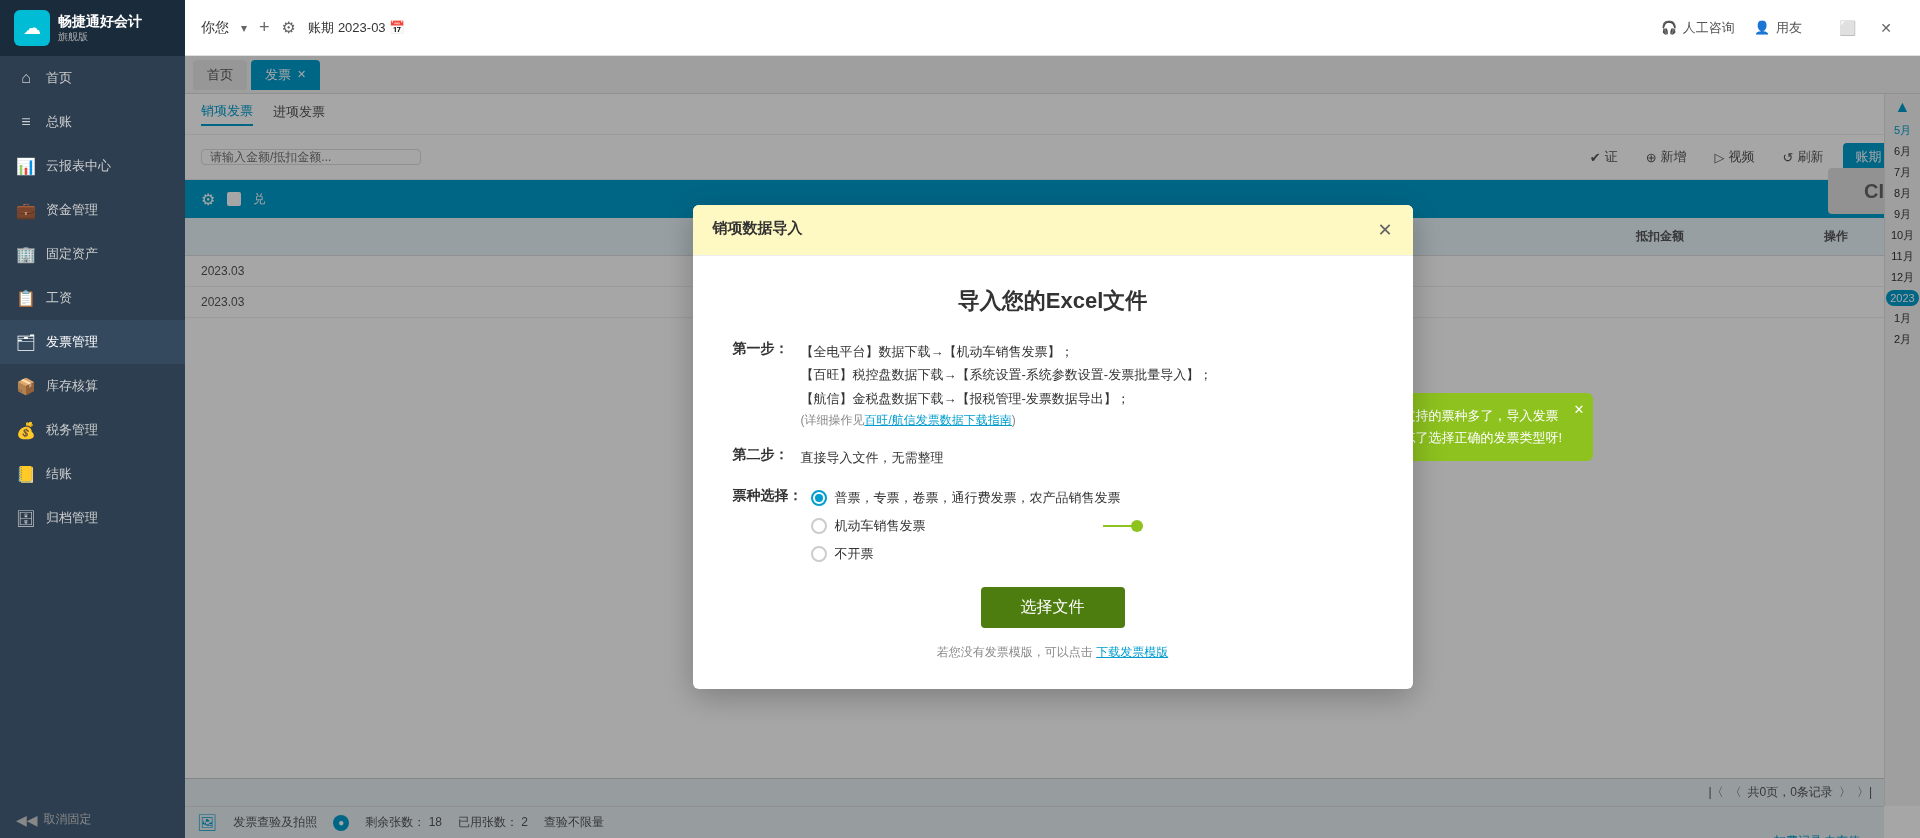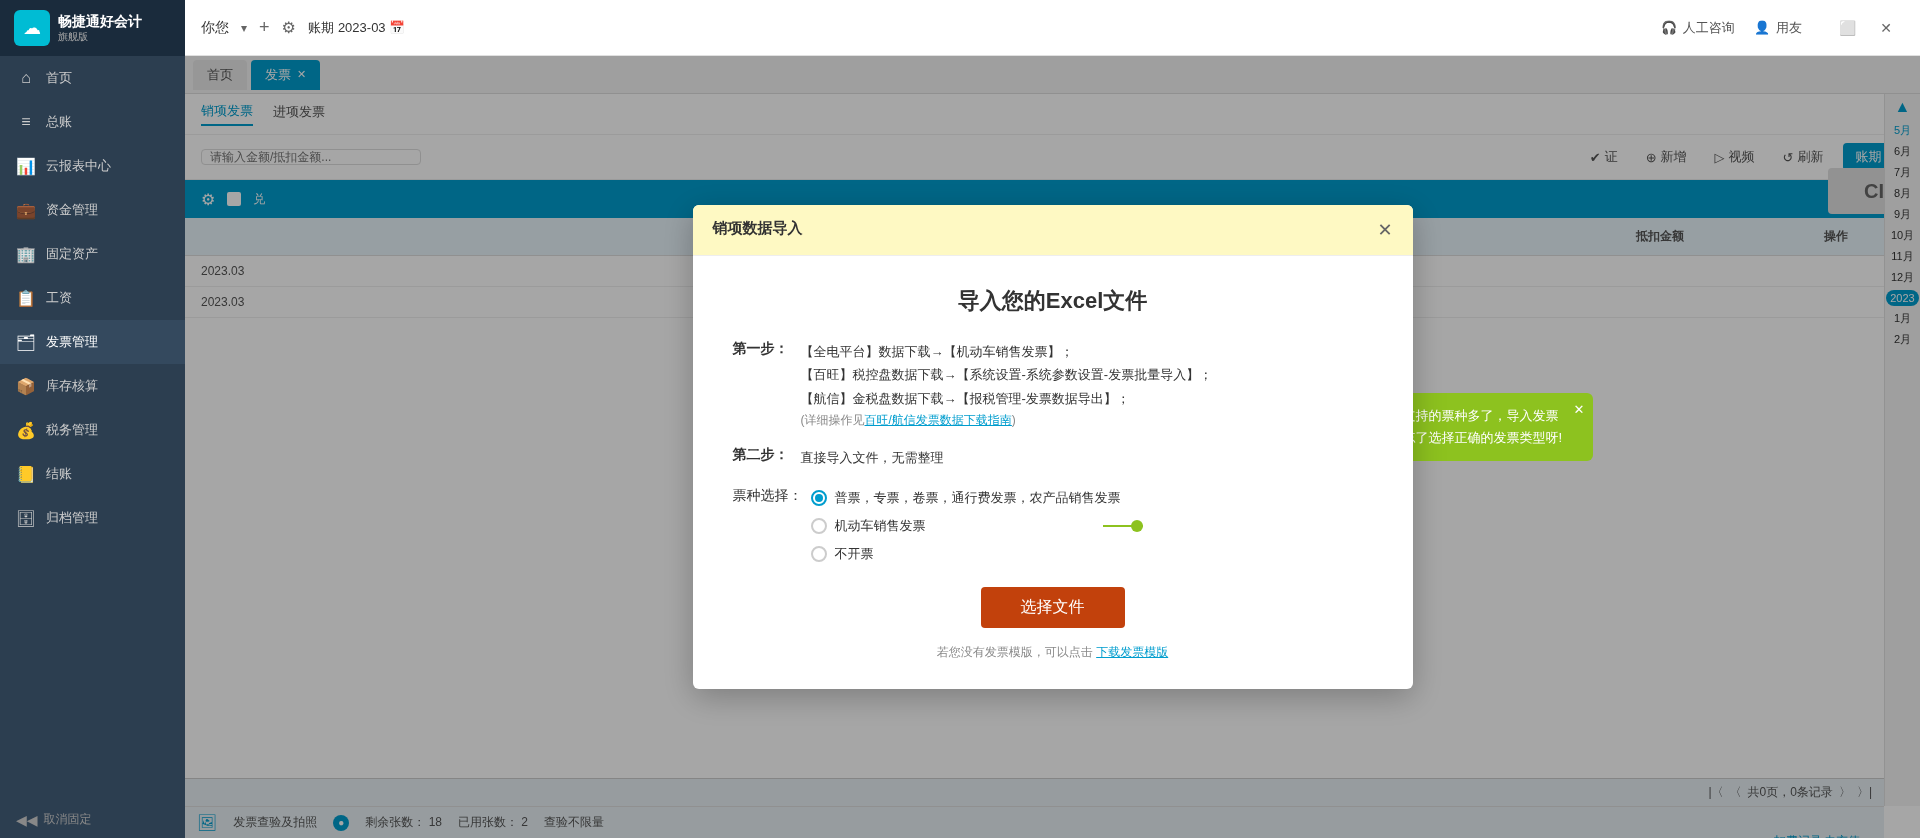--- a/index.html
+++ b/index.html
@@ -91,21 +91,21 @@
     .step-row { display: flex; margin-bottom: 14px; }
     .step-label { font-size: 14px; color: #333; font-weight: bold; white-space: nowrap; margin-right: 8px; min-width: 60px; }
     .step-content { font-size: 13px; color: #333; line-height: 1.8; }
     .step-link { color: #009dce; cursor: pointer; text-decoration: underline; }
     .step-hint { color: #888; font-size: 12px; }
     .radio-group { display: flex; flex-direction: column; gap: 10px; margin-top: 4px; }
     .radio-item { display: flex; align-items: center; gap: 8px; font-size: 13px; color: #333; cursor: pointer; }
     .radio-circle { width: 16px; height: 16px; border-radius: 50%; border: 2px solid #ccc; display: flex; align-items: center; justify-content: center; flex-shrink: 0; }
     .radio-circle.checked { border-color: #009dce; }
     .radio-circle.checked::after { content: ''; width: 8px; height: 8px; border-radius: 50%; background: #009dce; }
-    .select-file-btn { background: #c2410c; color: #fff; border: none; border-radius: 4px; padding: 10px 40px; font-size: 16px; cursor: pointer; display: block; margin: 24px auto 16px; }
+    .select-file-btn { background: #4d7c0f; color: #fff; border: none; border-radius: 4px; padding: 10px 40px; font-size: 16px; cursor: pointer; display: block; margin: 24px auto 16px; }
     .modal-footer-text { text-align: center; font-size: 12px; color: #888; }
     .win-btn { width: 36px; height: 28px; display: flex; align-items: center; justify-content: center; cursor: pointer; font-size: 14px; color: #666; border-radius: 4px; }
   </style>
 </head>
 <body>
 
 <div class="app-wrapper">
 
   <div class="sidebar">
     <div class="sidebar-logo">
@@ -336,21 +336,21 @@
                   </div>
                 </div>
               </div>
 
               <div class="step-row" style="margin-bottom:16px;">
                 <span class="step-label">第二步：</span>
                 <div class="step-content">直接导入文件，无需整理</div>
               </div>
 
               <div style="display:flex; align-items:flex-start; gap:0;">
-                <span style="font-size:14px; color:#333; font-weight:normal; white-space:nowrap; margin-right:8px; padding-top:2px;">票种选择：</span>
+                <span style="font-size:14px; color:#333; font-weight:bold; white-space:nowrap; margin-right:8px; padding-top:2px;">票种选择：</span>
                 <div class="radio-group" style="position:relative;">
                   <div class="radio-item">
                     <div class="radio-circle checked"></div>
                     <span>普票，专票，卷票，通行费发票，农产品销售发票</span>
                   </div>
                   <div class="radio-item" style="position:relative;">
                     <div class="radio-circle"></div>
                     <span>机动车销售发票</span>
 
                     <div style="position:absolute; right:-22px; top:50%; transform:translateY(-50%); width:12px; height:12px; border-radius:50%; background:#8dc21f;"></div>

